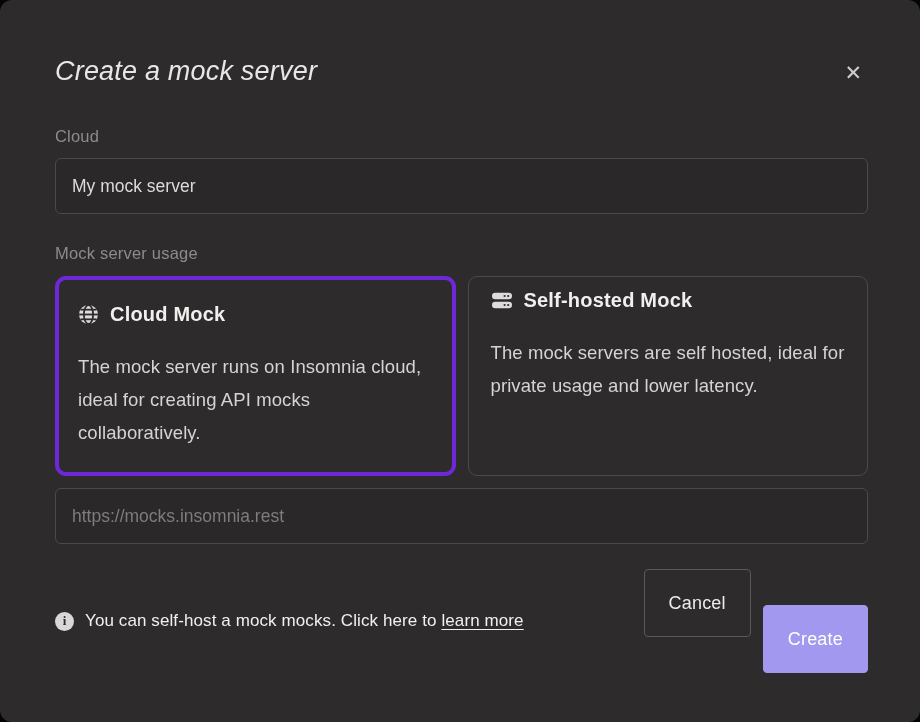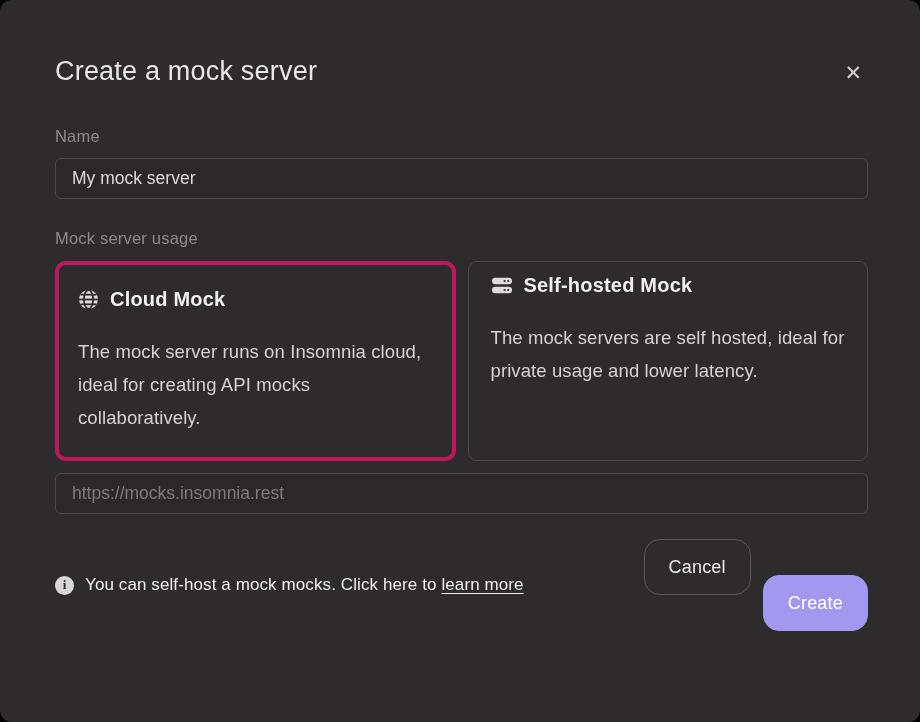--- a/index.html
+++ b/index.html
@@ -21,20 +21,21 @@
   .dialog-header {
     display: flex;
     align-items: flex-start;
     justify-content: space-between;
   }
   .dialog-title {
     font-size: 27px;
     font-weight: 500;
     color: #e9e7e6;
     letter-spacing: 0.2px;
+    font-style: italic;
   }
   .close-btn {
     background: none;
     border: none;
     color: #cfcecd;
     font-size: 21px;
     line-height: 1;
     cursor: pointer;
     padding: 4px 6px;
     margin-top: 2px;
@@ -45,21 +46,21 @@
     font-size: 16.5px;
     color: #8d8b8b;
     letter-spacing: 0.2px;
   }
   .label-name  { margin-top: 40px; }
   .label-type  { margin-top: 30px; }
   .label-url   { margin-top: 38px; }
   .text-input {
     margin-top: 12px;
     width: 100%;
-    height: 41px;
+    height: 56px;
     background: #2a2828;
     border: 1px solid #4b4949;
     border-radius: 6px;
     padding: 0 16px;
     font-size: 17.5px;
     color: #dcdbdb;
     font-family: "Liberation Sans", "DejaVu Sans", sans-serif;
     outline: none;
     display: block;
   }
@@ -73,21 +74,21 @@
   }
   .type-card {
     height: 200px;
     border: 1px solid #4b4949;
     border-radius: 9px;
     padding: 12px 22px 0 22px;
     cursor: pointer;
     background: transparent;
   }
   .type-card.selected {
-    border: 4px solid #be185d;
+    border: 4px solid #6d28d9;
     border-radius: 11px;
     padding: 23px 19px 0 19px;
   }
   .card-head {
     display: flex;
     align-items: center;
     gap: 11px;
   }
   .card-head svg { flex: 0 0 auto; display: block; }
   .card-title {
@@ -135,24 +136,24 @@
     text-decoration: underline;
     text-underline-offset: 3px;
     cursor: pointer;
   }
   .footer-buttons {
     margin-left: auto;
     display: flex;
     gap: 12px;
   }
   .btn {
-    height: 56px;
+    height: 68px;
     padding: 0 24px;
     font-size: 18px;
-    border-radius: 16px;
+    border-radius: 4px;
     cursor: pointer;
     font-family: "Liberation Sans", "DejaVu Sans", sans-serif;
     letter-spacing: 0.2px;
   }
   .btn-cancel {
     background: transparent;
     border: 1px solid #5b5858;
     color: #ececeb;
   }
   .btn-create {
@@ -165,21 +166,21 @@
 </head>
 <body>
 
 <div class="dialog">
 
   <div class="dialog-header">
     <h1 class="dialog-title">Create a mock server</h1>
     <button class="close-btn">✕</button>
   </div>
 
-  <div class="field-label label-name">Name</div>
+  <div class="field-label label-name">Cloud</div>
   <input class="text-input" type="text" value="My mock server" style="">
 
   <div class="field-label label-type">Mock server usage</div>
 
   <div class="type-cards">
 
     <div class="type-card selected">
       <div class="card-head">
         <svg width="21" height="21" viewBox="0 0 20 20">
           <circle cx="10" cy="10" r="9" fill="#dddcdb"></circle>

